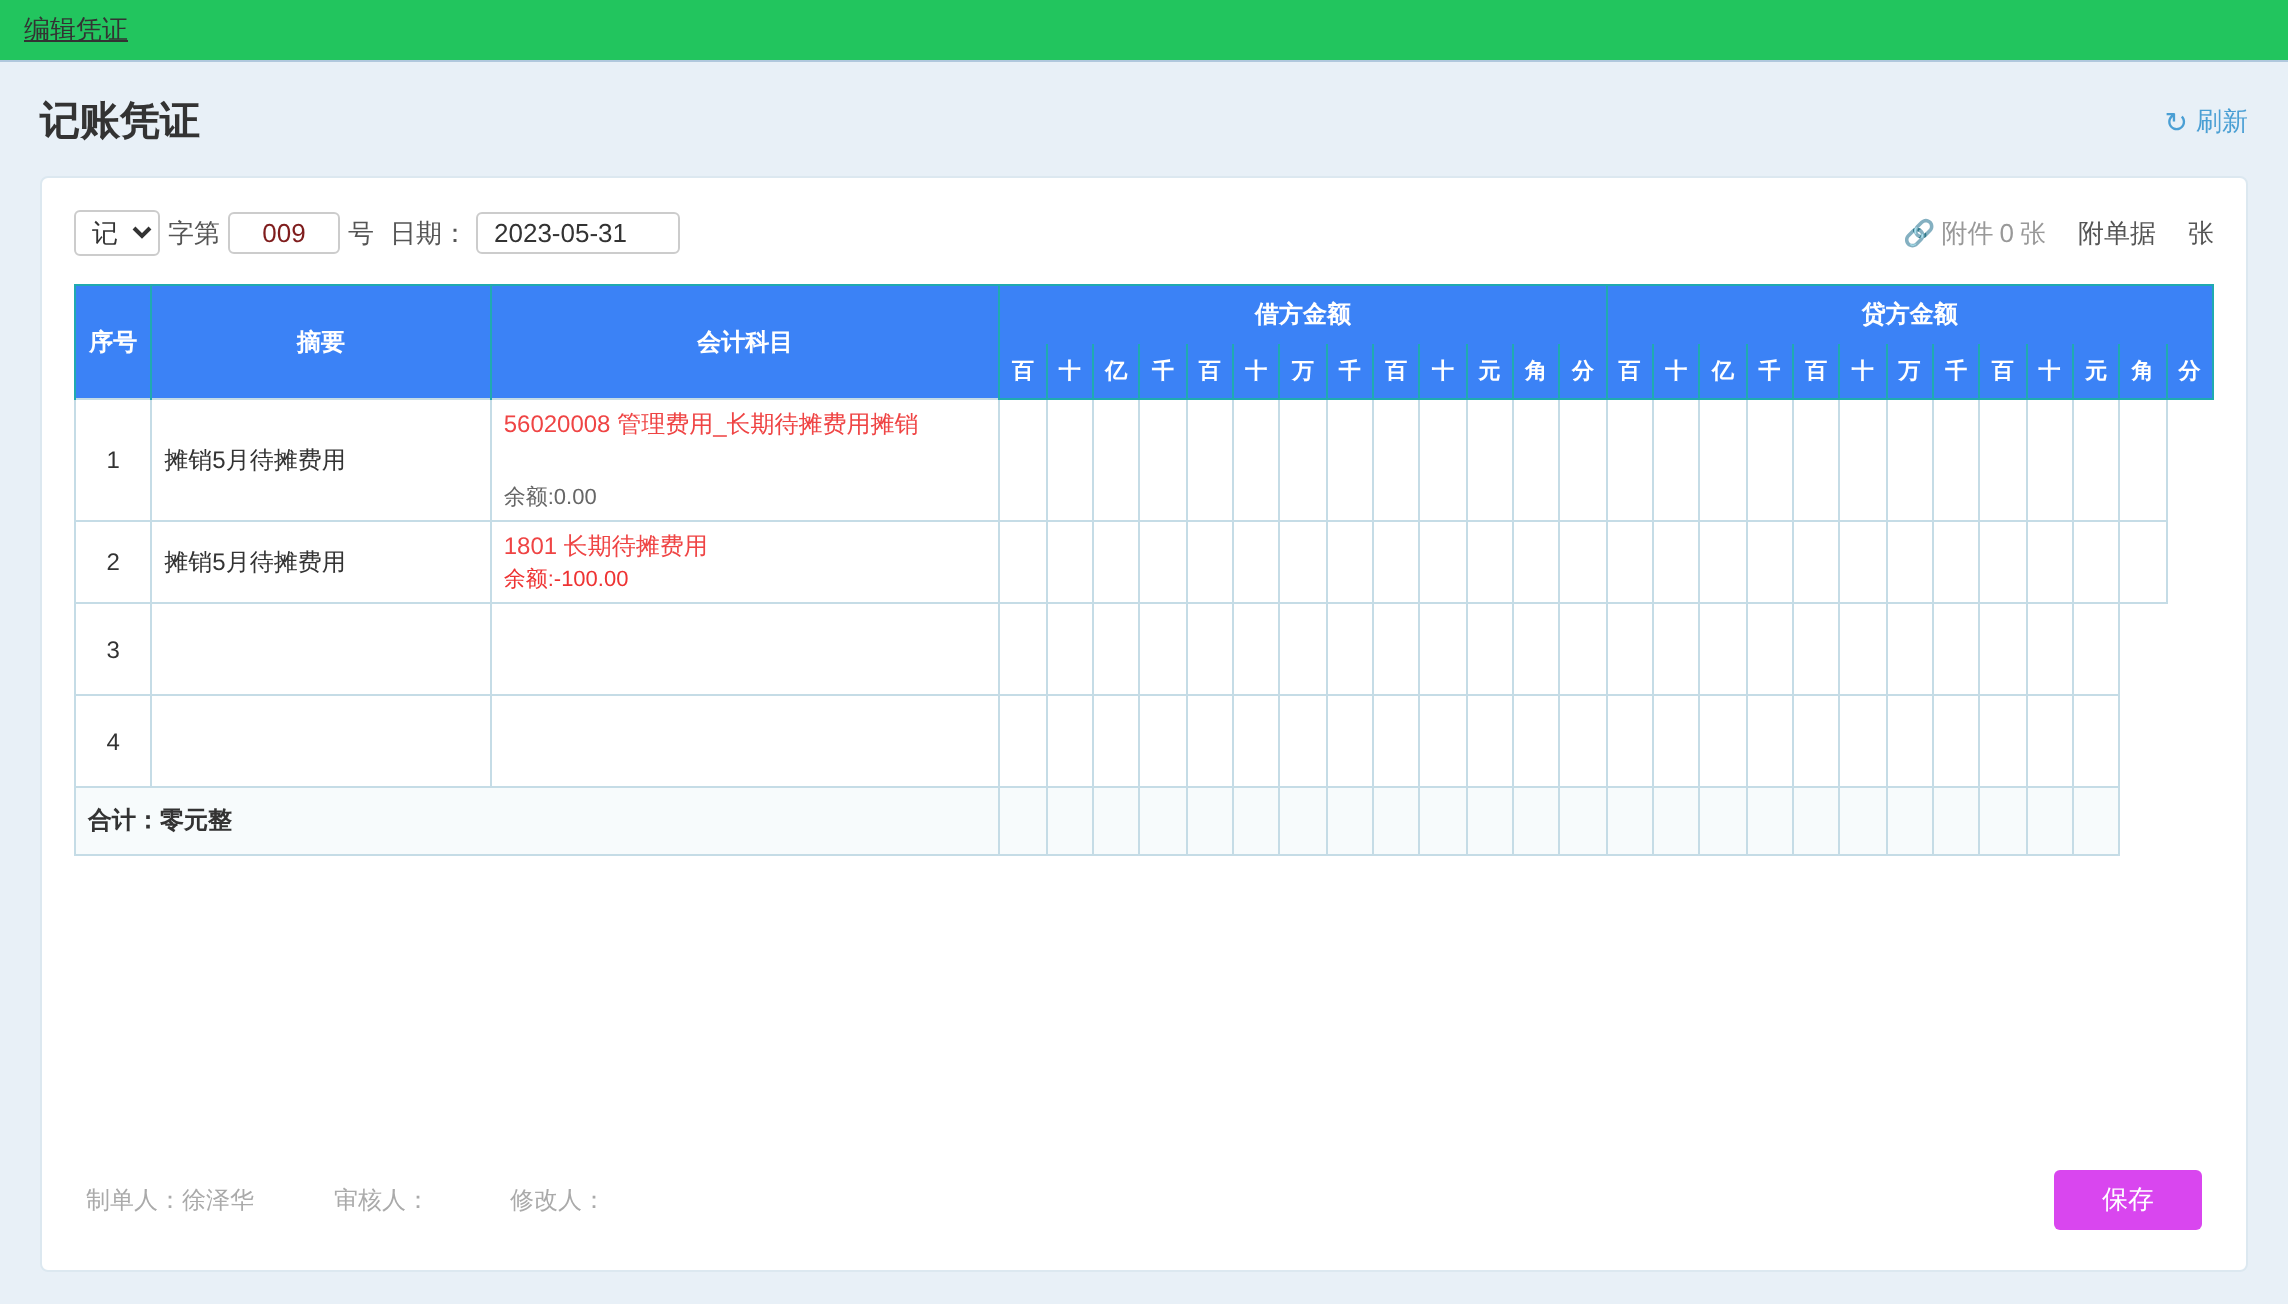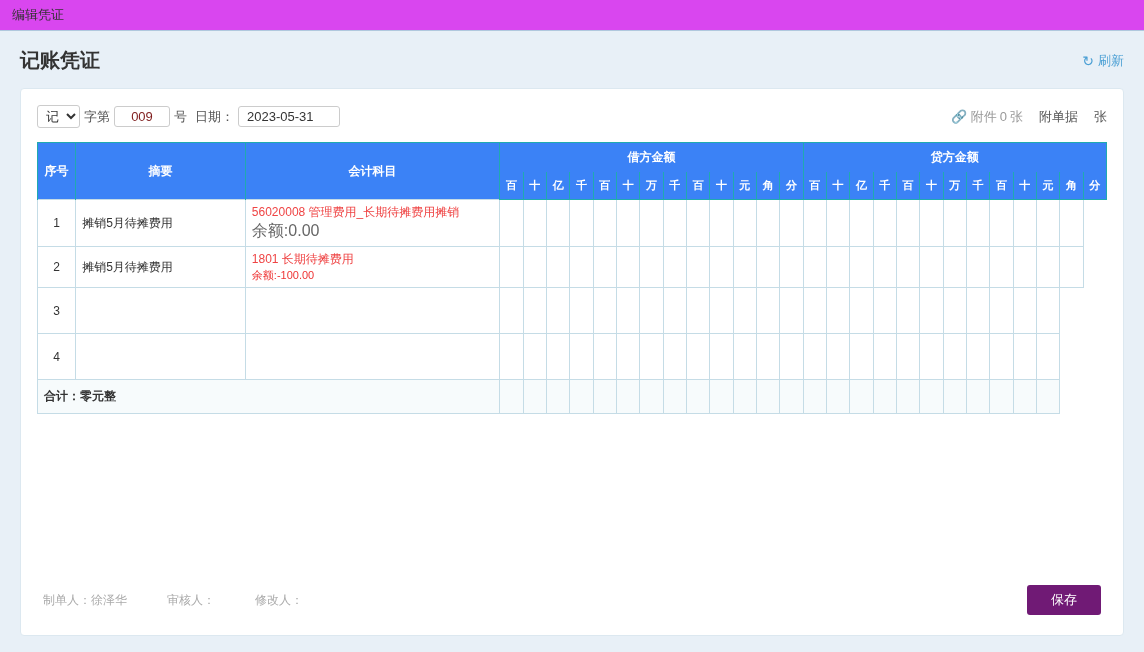--- a/index.html
+++ b/index.html
@@ -12,26 +12,27 @@
       overflow: hidden;
     }
     .window {
       width: 1144px;
       height: 652px;
       background: #e8f0f7;
       display: flex;
       flex-direction: column;
     }
     .title-bar {
-      background: #d946ef;
+      background: #22c55e;
       padding: 6px 12px;
       font-size: 13px;
       color: #333;
       border-bottom: 1px solid #b0c8dd;
       flex-shrink: 0;
+      text-decoration: underline;
     }
     .content-area {
       flex: 1;
       padding: 16px 20px;
       overflow: hidden;
       display: flex;
       flex-direction: column;
     }
     .page-header {
       display: flex;
@@ -152,21 +153,21 @@
       border: 1px solid #c5dce6;
       padding: 4px 6px;
       vertical-align: middle;
       color: #333;
     }
     .col-seq { width: 36px; text-align: center; }
     .col-summary { width: 160px; margin-top: 12px; }
     .col-account { width: 240px; }
 
     .row-number { text-align: center; color: #333; }
-    .balance-text { color: #666; font-size: 16px; }
+    .balance-text { color: #666; font-size: 11px; margin-top: 20px; }
     .balance-negative { color: #e33; font-size: 11px; }
     .account-code { color: #ef4444; font-size: 12px; }
 
     .total-row td {
       background: #f7fbfc;
       font-weight: bold;
       color: #333;
       padding: 8px 6px;
     }
 
@@ -177,21 +178,21 @@
       padding: 10px 6px 4px;
       color: #aaa;
       font-size: 12px;
     }
     .footer-field {
       display: flex;
       gap: 0;
     }
     .save-btn {
       margin-left: auto;
-      background: #701a75;
+      background: #d946ef;
       color: #fff;
       border: none;
       border-radius: 3px;
       padding: 6px 24px;
       font-size: 13px;
       cursor: not-allowed;
     }
 
     .header-row-1 th { border-bottom: none; }
     .header-row-2 th { border-top: none; font-size: 11px; }

